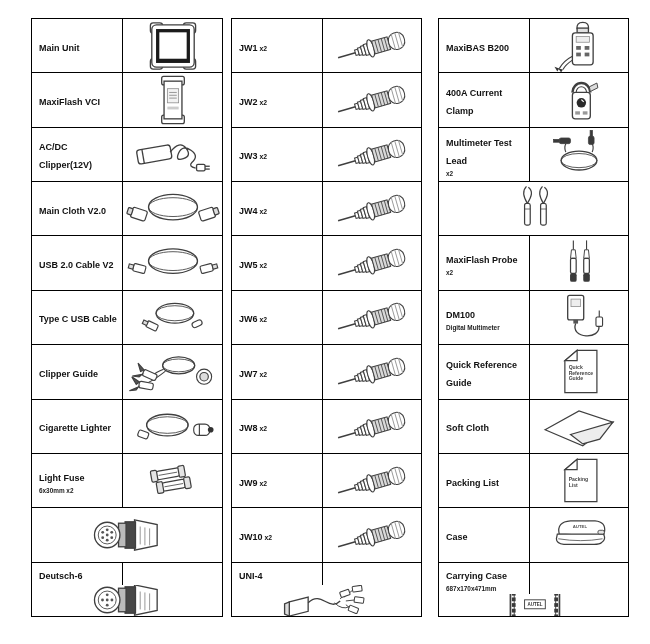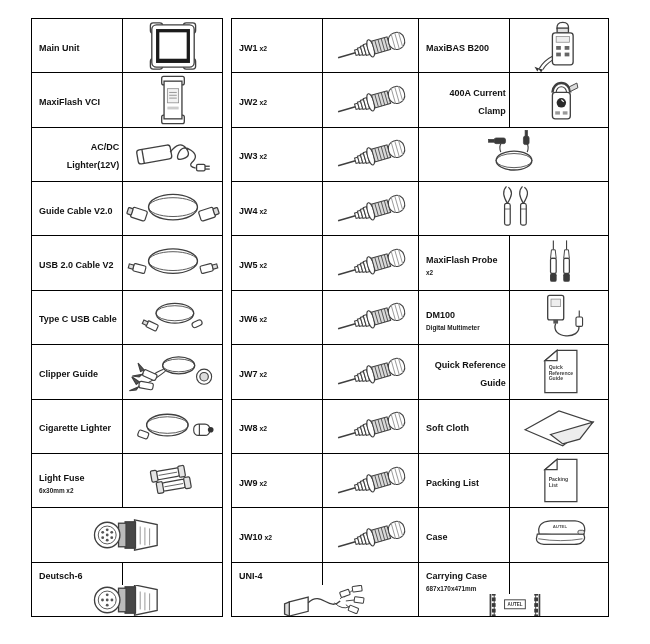--- a/index.html
+++ b/index.html
@@ -15,32 +15,31 @@
     position: absolute;
     top: 18px;
     height: 599px;
     border: 1px solid #000;
     background: #fff;
     display: flex;
     flex-direction: column;
   }
   #table-0 { left: 31px;  width: 192px; }
   #table-1 { left: 231px; width: 191px; }
-  #table-2 { left: 418px; width: 191px; }
+  #table-2 { left: 438px; width: 191px; }
   .row { flex: 1 1 0; display: flex; border-bottom: 1px solid #000; min-height: 0; }
   .row:last-child { border-bottom: none; flex-direction: column; }
   .cell-label {
     width: 48%;
     border-right: 1px solid #000;
     display: flex;
     flex-direction: column;
     justify-content: center;
     align-items: flex-start;
     padding: 2px 3px 2px 7px;
-    text-align: right;
   }
   .cell-image {
     flex: 1;
     display: flex;
     align-items: center;
     justify-content: center;
     overflow: hidden;
   }
   .lbl { font-weight: bold; font-size: 9px; line-height: 1.2; color: #111; }
   .qty { font-weight: bold; font-size: 6.8px; color: #111; margin-left: 2px; }
@@ -85,40 +84,40 @@
             <line x1="48" y1="19" x2="56" y2="19"></line>
             <line x1="48" y1="22" x2="56" y2="22"></line>
             <line x1="48" y1="25" x2="56" y2="25"></line>
           </g>
           <rect x="46" y="34" width="12" height="3" fill="#ccc"></rect>
         </svg>
       </div>
     </div>
     <div class="row">
       <div class="cell-label">
-        <div><span class="lbl">AC/DC Lighter(12V)</span></div>
+        <div><span class="lbl">AC/DC Clipper(12V)</span></div>
       </div>
       <div class="cell-image">
         <svg width="98" height="52" viewBox="0 0 104 54">
           <g fill="#fff" stroke="#3f3f3f" stroke-width="1.4">
             <g transform="rotate(-10 32 27)">
               <rect x="14" y="20" width="36" height="15" rx="3"></rect>
               <line x1="20" y1="20" x2="20" y2="35"></line>
             </g>
             <path d="M49 25 q10 -13 17 -4 q6 8 -3 11 q-9 3 -5 -6 q4 -9 13 -3 q9 6 1 13 q-4 4 4 6" fill="none"></path>
             <rect x="77" y="38" width="9" height="7" rx="1.5"></rect>
             <line x1="86" y1="40" x2="91" y2="40"></line>
             <line x1="86" y1="43" x2="91" y2="43"></line>
           </g>
         </svg>
       </div>
     </div>
     <div class="row">
       <div class="cell-label">
-        <div><span class="lbl">Guide Cable V2.0</span></div>
+        <div><span class="lbl">Main Cloth V2.0</span></div>
       </div>
       <div class="cell-image">
         <svg width="98" height="52" viewBox="0 0 104 54">
           <g fill="none" stroke="#3f3f3f" stroke-width="1.4">
             <ellipse cx="52" cy="25" rx="26" ry="13.5"></ellipse>
             <ellipse cx="52" cy="25" rx="26" ry="10" stroke-width="0.9"></ellipse>
           </g>
           <g fill="#fff" stroke="#3f3f3f" stroke-width="1.3">
             <g transform="rotate(18 16 32)">
               <rect x="8" y="27" width="16" height="11" rx="2"></rect>
@@ -700,20 +699,24 @@
           <polygon points="63,13 71,9 72,14 64,18" fill="#ddd" stroke="#3f3f3f" stroke-width="1"></polygon>
           <rect x="45" y="19" width="19" height="28" rx="3" fill="#fff" stroke="#3f3f3f" stroke-width="1.4"></rect>
           <circle cx="54.5" cy="30" r="5" fill="#2a2a2a"></circle>
           <line x1="54.5" y1="26.5" x2="57" y2="29" stroke="#fff" stroke-width="1.2"></line>
           <rect x="48" y="39" width="5" height="3.5" fill="#999"></rect>
           <rect x="56" y="39" width="5" height="3.5" fill="#999"></rect>
         </svg>
       </div>
     </div>
     <div class="row">
+      <div class="cell-label">
+        <div><span class="lbl">Multimeter Test Lead</span></div>
+        <span class="sub">x2</span>
+      </div>
       <div class="cell-image">
         <svg width="98" height="52" viewBox="0 0 104 54">
           <g fill="none" stroke="#3f3f3f" stroke-width="1.4">
             <ellipse cx="52" cy="34" rx="19" ry="10"></ellipse>
             <ellipse cx="52" cy="34" rx="19" ry="7.5" stroke-width="0.9"></ellipse>
           </g>
           <path d="M38 25 q-2 -5 0 -9 M66 25 q2 -5 0 -9" fill="none" stroke="#3f3f3f" stroke-width="1.2"></path>
           <g fill="#3a3a3a" stroke="#3f3f3f" stroke-width="0.8">
             <rect x="31" y="10" width="12" height="6" rx="2"></rect>
             <rect x="25" y="11.5" width="6" height="3"></rect>

